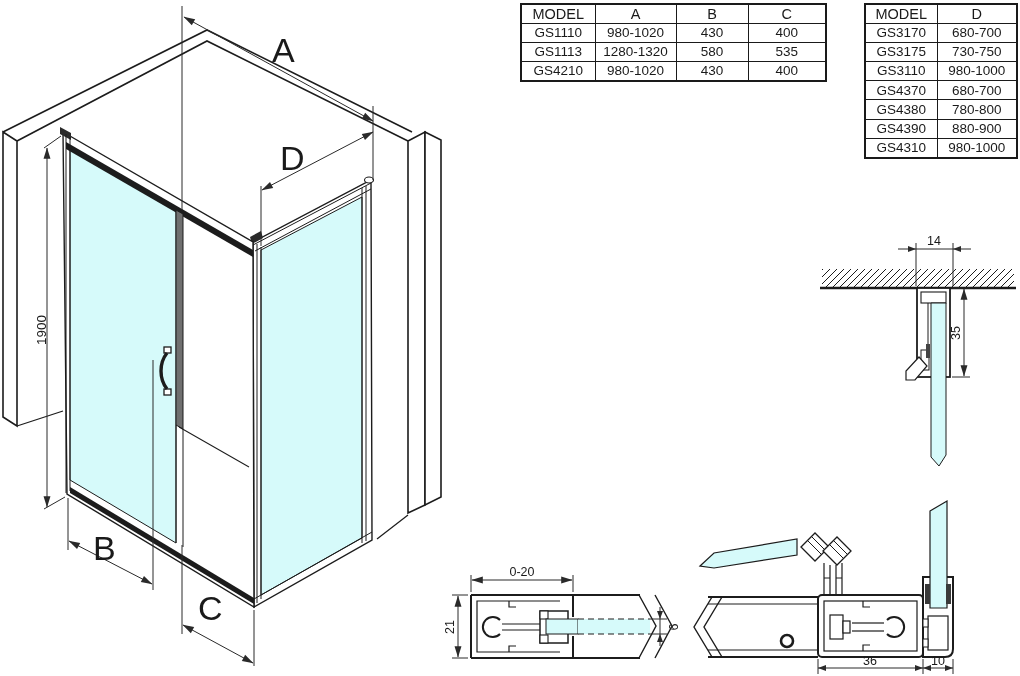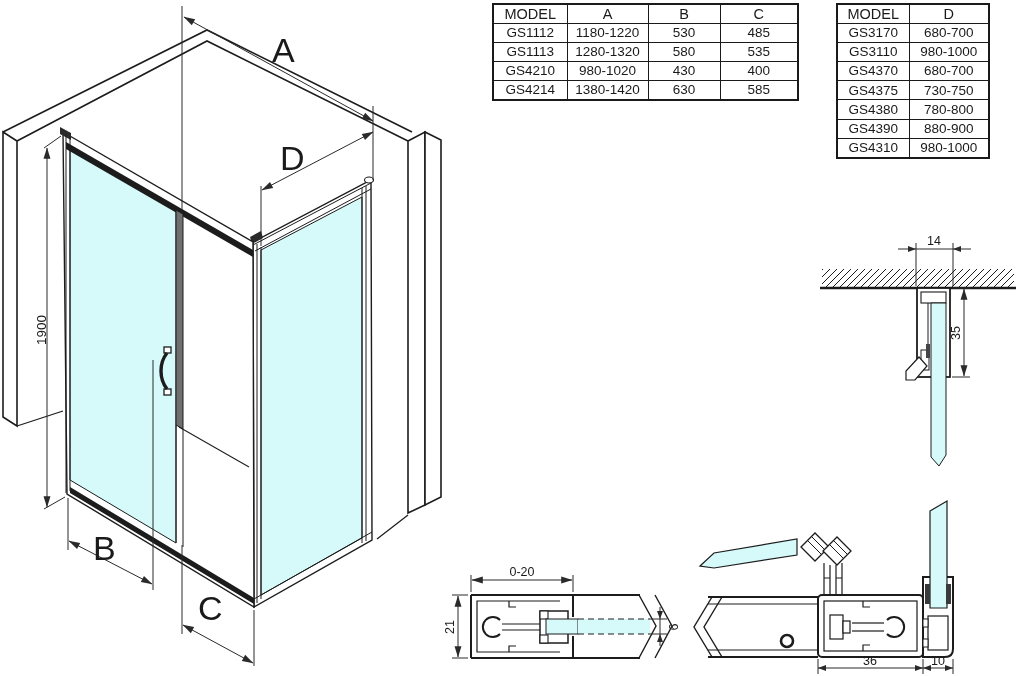--- a/index.html
+++ b/index.html
@@ -1,20 +1,20 @@
 <!DOCTYPE html>
 <html><head>
 <meta charset="utf-8">
 <style>
   html,body{margin:0;padding:0;background:#ffffff;}
   #canvas{position:relative;width:1020px;height:676px;background:#fff;overflow:hidden;
           font-family:"Liberation Sans",sans-serif;color:#1a1a1a;}
   #drawing{position:absolute;left:0;top:0;}
   .spec-table{position:absolute;background:#fff;}
-  .spec-table table{border-collapse:collapse;table-layout:fixed;width:100%;}
+  .spec-table table{border-collapse:collapse;table-layout:fixed;width:100%;margin-left:28px;}
   .spec-table th,.spec-table td{border:1px solid #1a1a1a;text-align:center;vertical-align:middle;
       padding:0;height:19.2px;font-size:13.5px;line-height:1;color:#1a1a1a;font-weight:400;
       box-sizing:border-box;overflow:hidden;white-space:nowrap;}
   .spec-table th{font-size:14.5px;}
   .spec-table table{border:2px solid #1a1a1a;}
   #table-main{left:492px;top:3px;width:305px;}
   #table-main col.c0{width:74px}#table-main col.c1{width:81px}
   #table-main col.c2{width:72px}#table-main col.c3{width:78px}
   #table-d{left:836px;top:3px;width:152px;}
   #table-d col.c0{width:72px}#table-d col.c1{width:80px}
@@ -265,42 +265,36 @@
   <thead>
           <tr>
             <th>MODEL</th>
             <th>A</th>
             <th>B</th>
             <th>C</th>
           </tr>
         </thead>
         <tbody>
           <tr>
-            <td>GS1112</td>
-            <td>1180-1220</td>
-            <td>530</td>
-            <td>485</td>
+            <td>GS1110</td>
+            <td>980-1020</td>
+            <td>430</td>
+            <td>400</td>
           </tr>
           <tr>
             <td>GS1113</td>
             <td>1280-1320</td>
             <td>580</td>
             <td>535</td>
           </tr>
           <tr>
             <td>GS4210</td>
             <td>980-1020</td>
             <td>430</td>
             <td>400</td>
-          </tr>
-          <tr>
-            <td>GS4214</td>
-            <td>1380-1420</td>
-            <td>630</td>
-            <td>585</td>
           </tr>
         </tbody>
       </table>
 </div>
 
 <div id="table-d" class="spec-table">
   <table>
     <colgroup>
           <col class="c0">
           <col class="c1">
@@ -310,30 +304,30 @@
             <th>MODEL</th>
             <th>D</th>
           </tr>
         </thead>
         <tbody>
           <tr>
             <td>GS3170</td>
             <td>680-700</td>
           </tr>
           <tr>
+            <td>GS3175</td>
+            <td>730-750</td>
+          </tr>
+          <tr>
             <td>GS3110</td>
             <td>980-1000</td>
           </tr>
           <tr>
             <td>GS4370</td>
             <td>680-700</td>
-          </tr>
-          <tr>
-            <td>GS4375</td>
-            <td>730-750</td>
           </tr>
           <tr>
             <td>GS4380</td>
             <td>780-800</td>
           </tr>
           <tr>
             <td>GS4390</td>
             <td>880-900</td>
           </tr>
           <tr>

